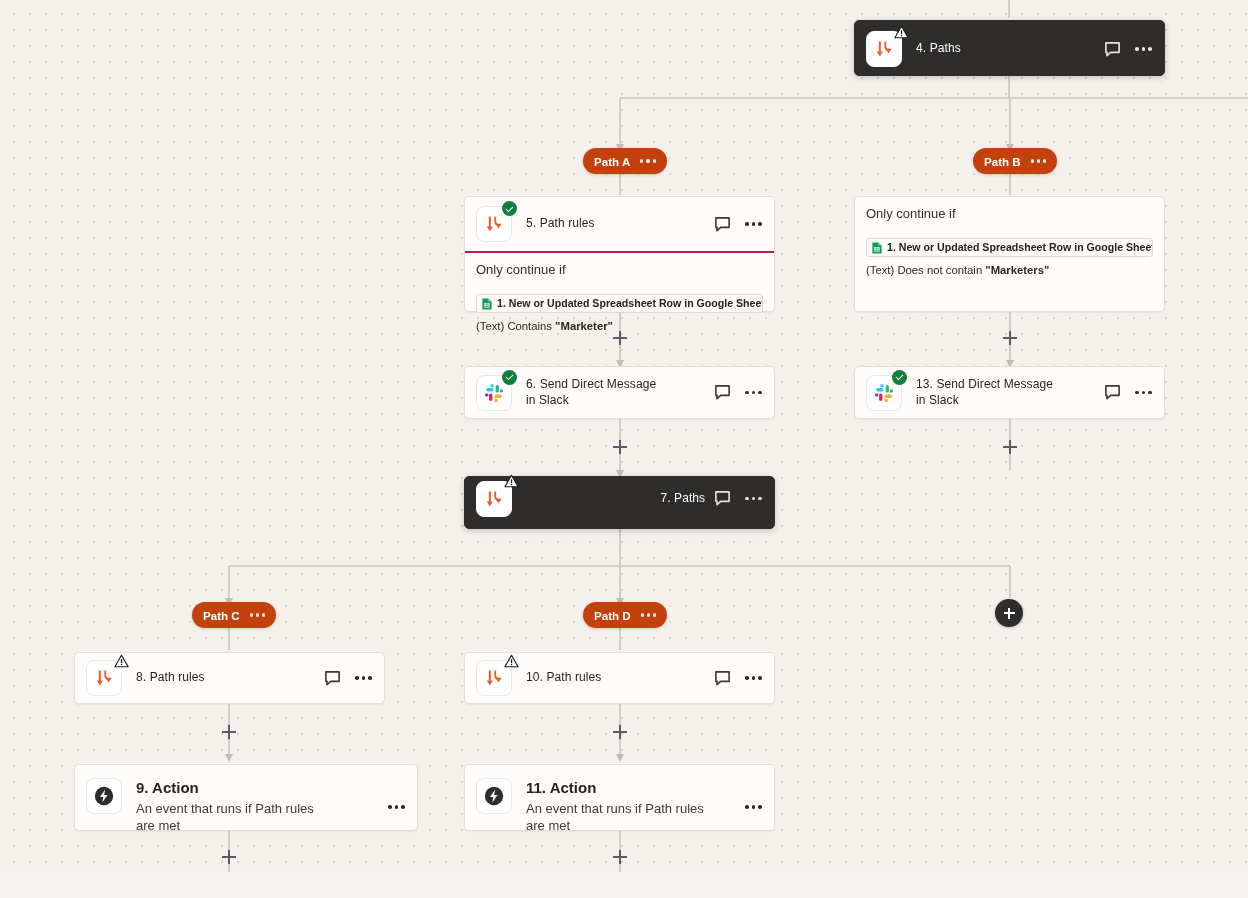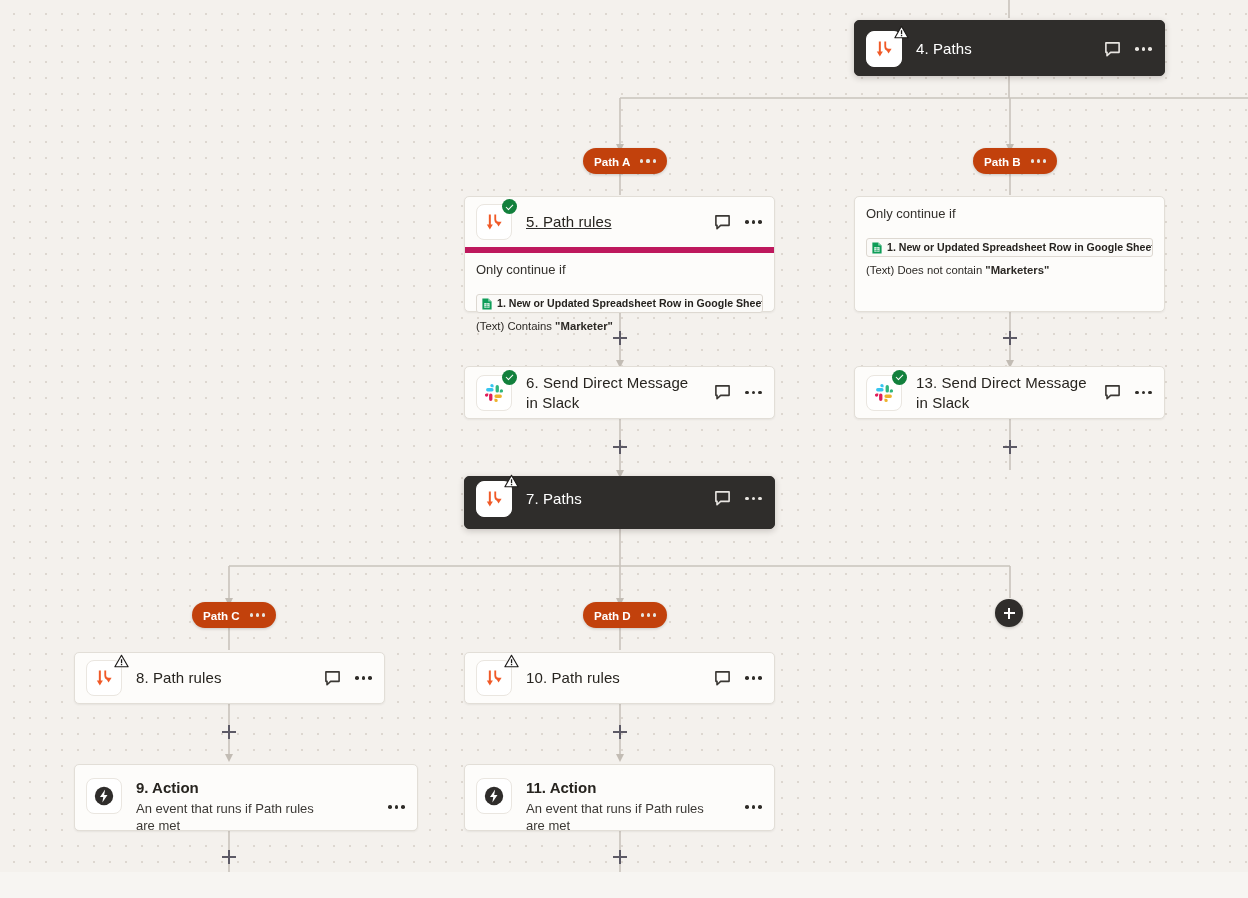--- a/index.html
+++ b/index.html
@@ -39,21 +39,21 @@
     border: 1px solid #e2ded7;
     border-radius: 5px;
     box-shadow: 0 1px 2px rgba(60,50,40,0.07);
   }
   .node-head {
     display: flex;
     align-items: center;
     height: 56px;
     padding: 0 12px 0 11px;
   }
-  .node.with-body .node-head { border-bottom: 6px solid #be185d; text-decoration: underline; }
+  .node.with-body .node-head { border-bottom: 2px solid #be185d; }
 
   .node.dark {
     background: #2f2d2b;
     border-color: #2f2d2b;
     box-shadow: 0 2px 6px rgba(40,34,28,0.22);
   }
   .node.dark .node-title { color: #ffffff; }
   .node.dark .icon-btn svg { stroke: #e9e6e2; }
   .node.dark .dots span { background: #e9e6e2; }
 
@@ -81,21 +81,21 @@
     content: "";
     width: 6px; height: 3px;
     border-left: 1.6px solid #fff;
     border-bottom: 1.6px solid #fff;
     transform: rotate(-45deg) translate(0.5px, -0.5px);
   }
   .badge.warn { background: transparent; top: -8px; right: -8px; }
 
   .node-title {
     margin-left: 14px;
-    font-size: 15px;
+    font-size: 12px;
     line-height: 1.27;
     color: #27241f;
     letter-spacing: 0.1px;
     flex: 1 1 auto;
     padding-right: 8px;
   }
 
   .title-stack { margin-left: 14px; flex: 1 1 auto; padding-right: 8px; }
   .title-stack .t1 { font-size: 15px; font-weight: bold; color: #27241f; line-height: 1.3; }
   .title-stack .t2 { font-size: 13px; color: #3c3935; line-height: 1.35; margin-top: 2px; }
@@ -411,21 +411,21 @@
             <span></span>
           </span>
       </div>
     </div>
   </div>
 
   <div class="plus-small" style="left:613px; top:440px;"></div>
   <div class="plus-small" style="left:1003px; top:440px;"></div>
 
   <div class="node dark" style="left:464px; top:476px; width:311px; height:53px;">
-    <div class="node-head" style="height:43px;">
+    <div class="node-head" style="height:43px;text-align:right;">
       <div class="app-tile">
         <svg width="20" height="20" viewBox="0 0 24 24">
           <path d="M7 3 L7 17" stroke="#f05a28" stroke-width="2.4" fill="none"></path>
           <polygon points="7,21 3.4,15 10.6,15" fill="#f05a28"></polygon>
           <path d="M13.5 3 L13.5 9 Q13.5 13 17.5 13 L18.6 13" stroke="#f05a28" stroke-width="2.2" fill="none"></path>
           <polygon points="17.5,17.5 13.9,11.8 21.1,11.8" fill="#f05a28"></polygon>
         </svg>
         <span class="badge warn">
           <svg width="17" height="16" viewBox="0 0 17 16">
             <polygon points="8.5,1.5 16,14.5 1,14.5" fill="#ffffff" stroke="#1d1b19" stroke-width="1.3" stroke-linejoin="round"></polygon>

